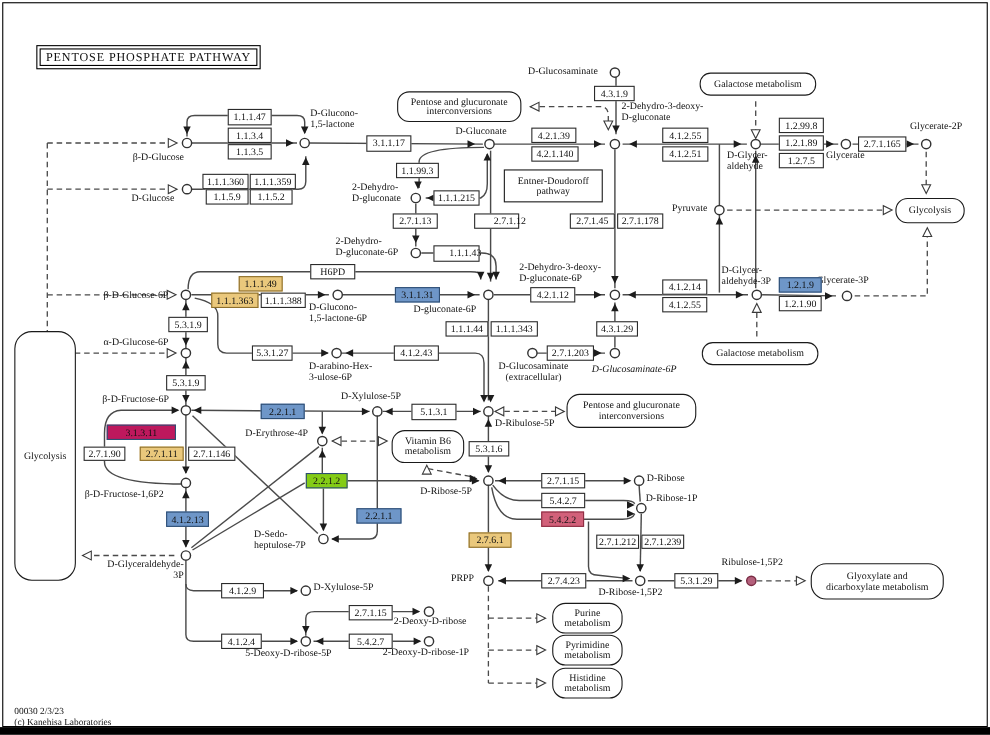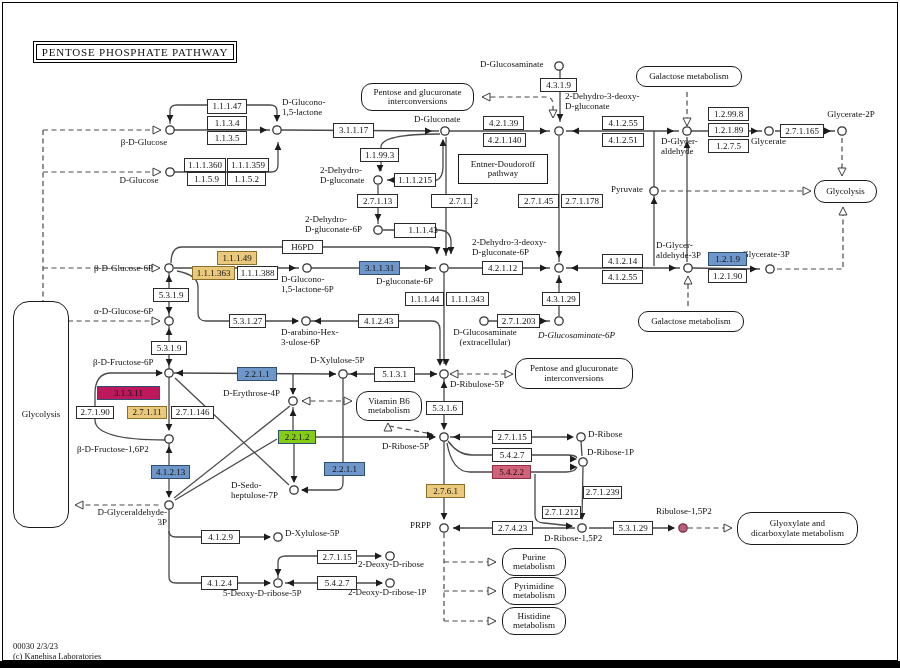--- a/index.html
+++ b/index.html
@@ -286,21 +286,21 @@
     <div class="ebox orange" style="background: rgb(234, 200, 124); left: 127px; top: 406px; width: 40px; height: 13px;">2.7.1.11</div>
     <div class="ebox" style="left: 171px; top: 406px; width: 43px; height: 13px;">2.7.1.146</div>
     <div class="ebox" style="left: 426px; top: 401px; width: 37px; height: 14px;">5.3.1.6</div>
     <div class="ebox blue" style="background: #84cc16; left: 278px; top: 430px; width: 38px; height: 14px;">2.2.1.2</div>
     <div class="ebox blue" style="background: rgb(110, 150, 200); left: 324px; top: 462px; width: 41px; height: 14px;">2.2.1.1</div>
     <div class="ebox blue" style="background: rgb(110, 150, 200); left: 151px; top: 465px; width: 39px; height: 14px;">4.1.2.13</div>
     <div class="ebox" style="left: 492px; top: 430px; width: 40px; height: 14px;">2.7.1.15</div>
     <div class="ebox" style="left: 492px; top: 448px; width: 40px; height: 14px;">5.4.2.7</div>
     <div class="ebox red" style="background: rgb(210, 97, 122); left: 492px; top: 465px; width: 39px; height: 14px;">5.4.2.2</div>
     <div class="ebox orange" style="background: rgb(234, 200, 124); left: 426px; top: 484px; width: 39px; height: 14px;">2.7.6.1</div>
-    <div class="ebox" style="left: 542px; top: 486px; width: 39px; height: 13px; margin-top: 20px;">2.7.1.212</div>
+    <div class="ebox" style="left: 542px; top: 486px; width: 39px; height: 13px;">2.7.1.212</div>
     <div class="ebox" style="left: 583px; top: 486px; width: 39px; height: 13px;">2.7.1.239</div>
     <div class="ebox" style="left: 492px; top: 521px; width: 41px; height: 14px;">2.7.4.23</div>
     <div class="ebox" style="left: 613px; top: 521px; width: 40px; height: 14px;">5.3.1.29</div>
     <div class="ebox" style="left: 201px; top: 530px; width: 39px; height: 14px;">4.1.2.9</div>
     <div class="ebox" style="left: 317px; top: 550px; width: 40px; height: 14px;">2.7.1.15</div>
     <div class="ebox" style="left: 201px; top: 576px; width: 37px; height: 14px; text-align: right;">4.1.2.4</div>
     <div class="ebox" style="left: 317px; top: 576px; width: 40px; height: 14px;">5.4.2.7</div>
     <div class="mlabel" style="left: 108px; top: 138px; width: 72px; text-align: center;">β-D-Glucose</div>
     <div class="mlabel" style="left: 110px; top: 176px; width: 58px; text-align: center;">D-Glucose</div>
     <div class="mlabel" style="left: 282px; top: 98px; width: 60px; text-align: left;">D-Glucono-

